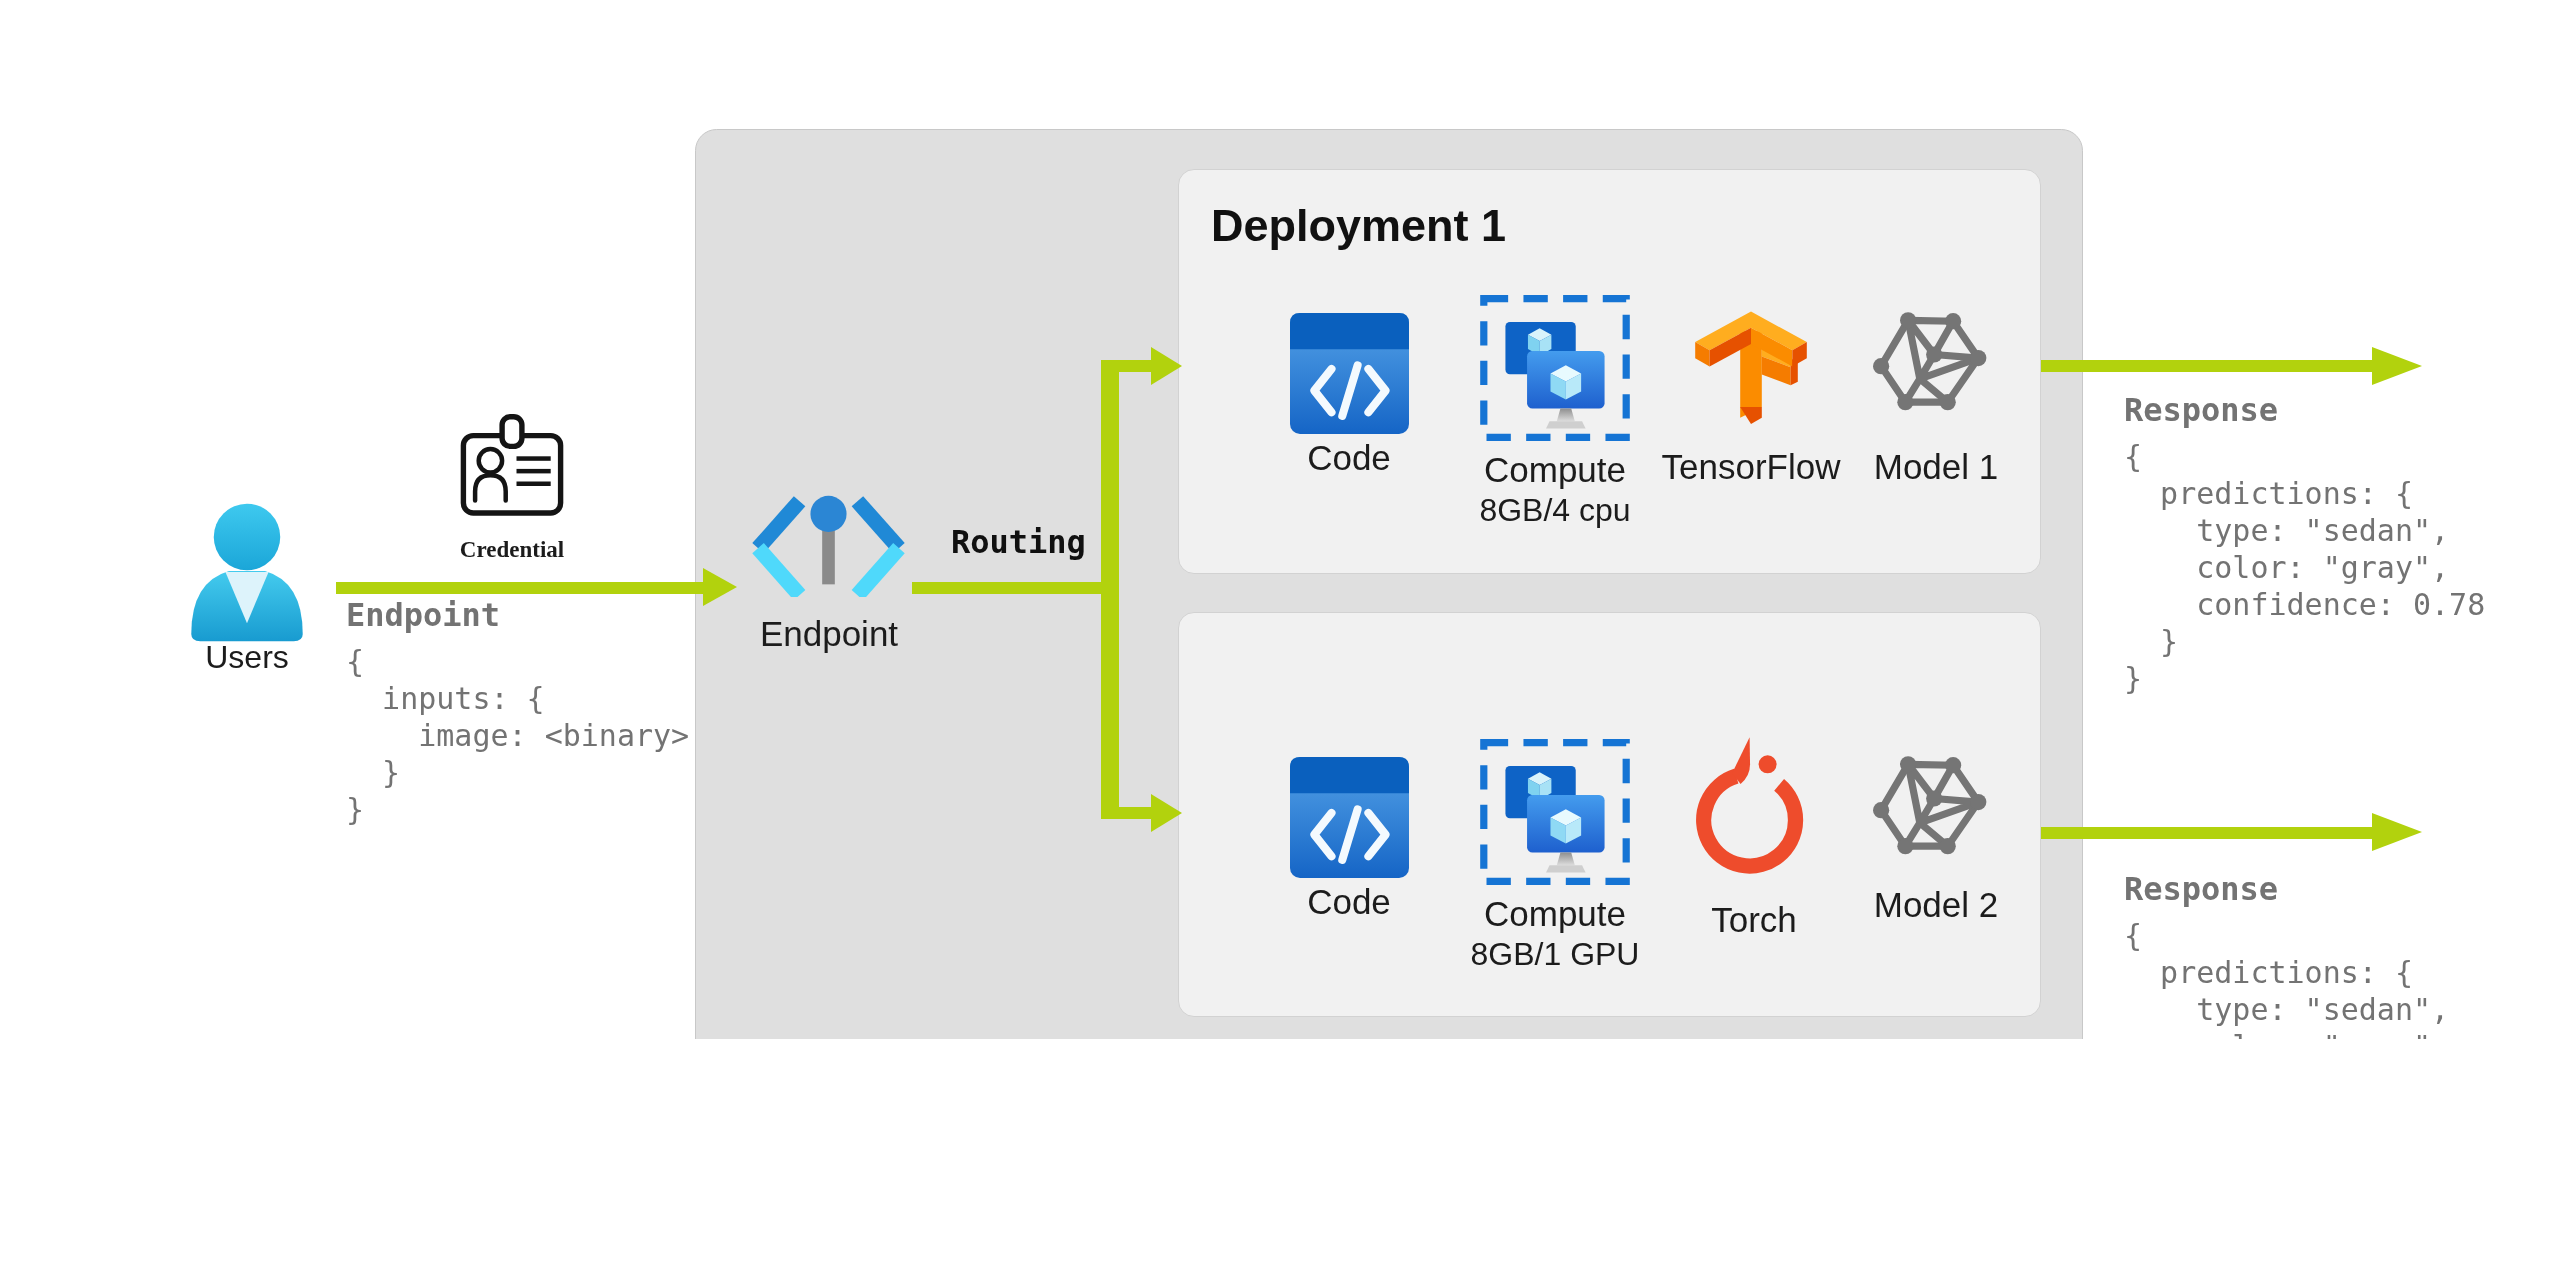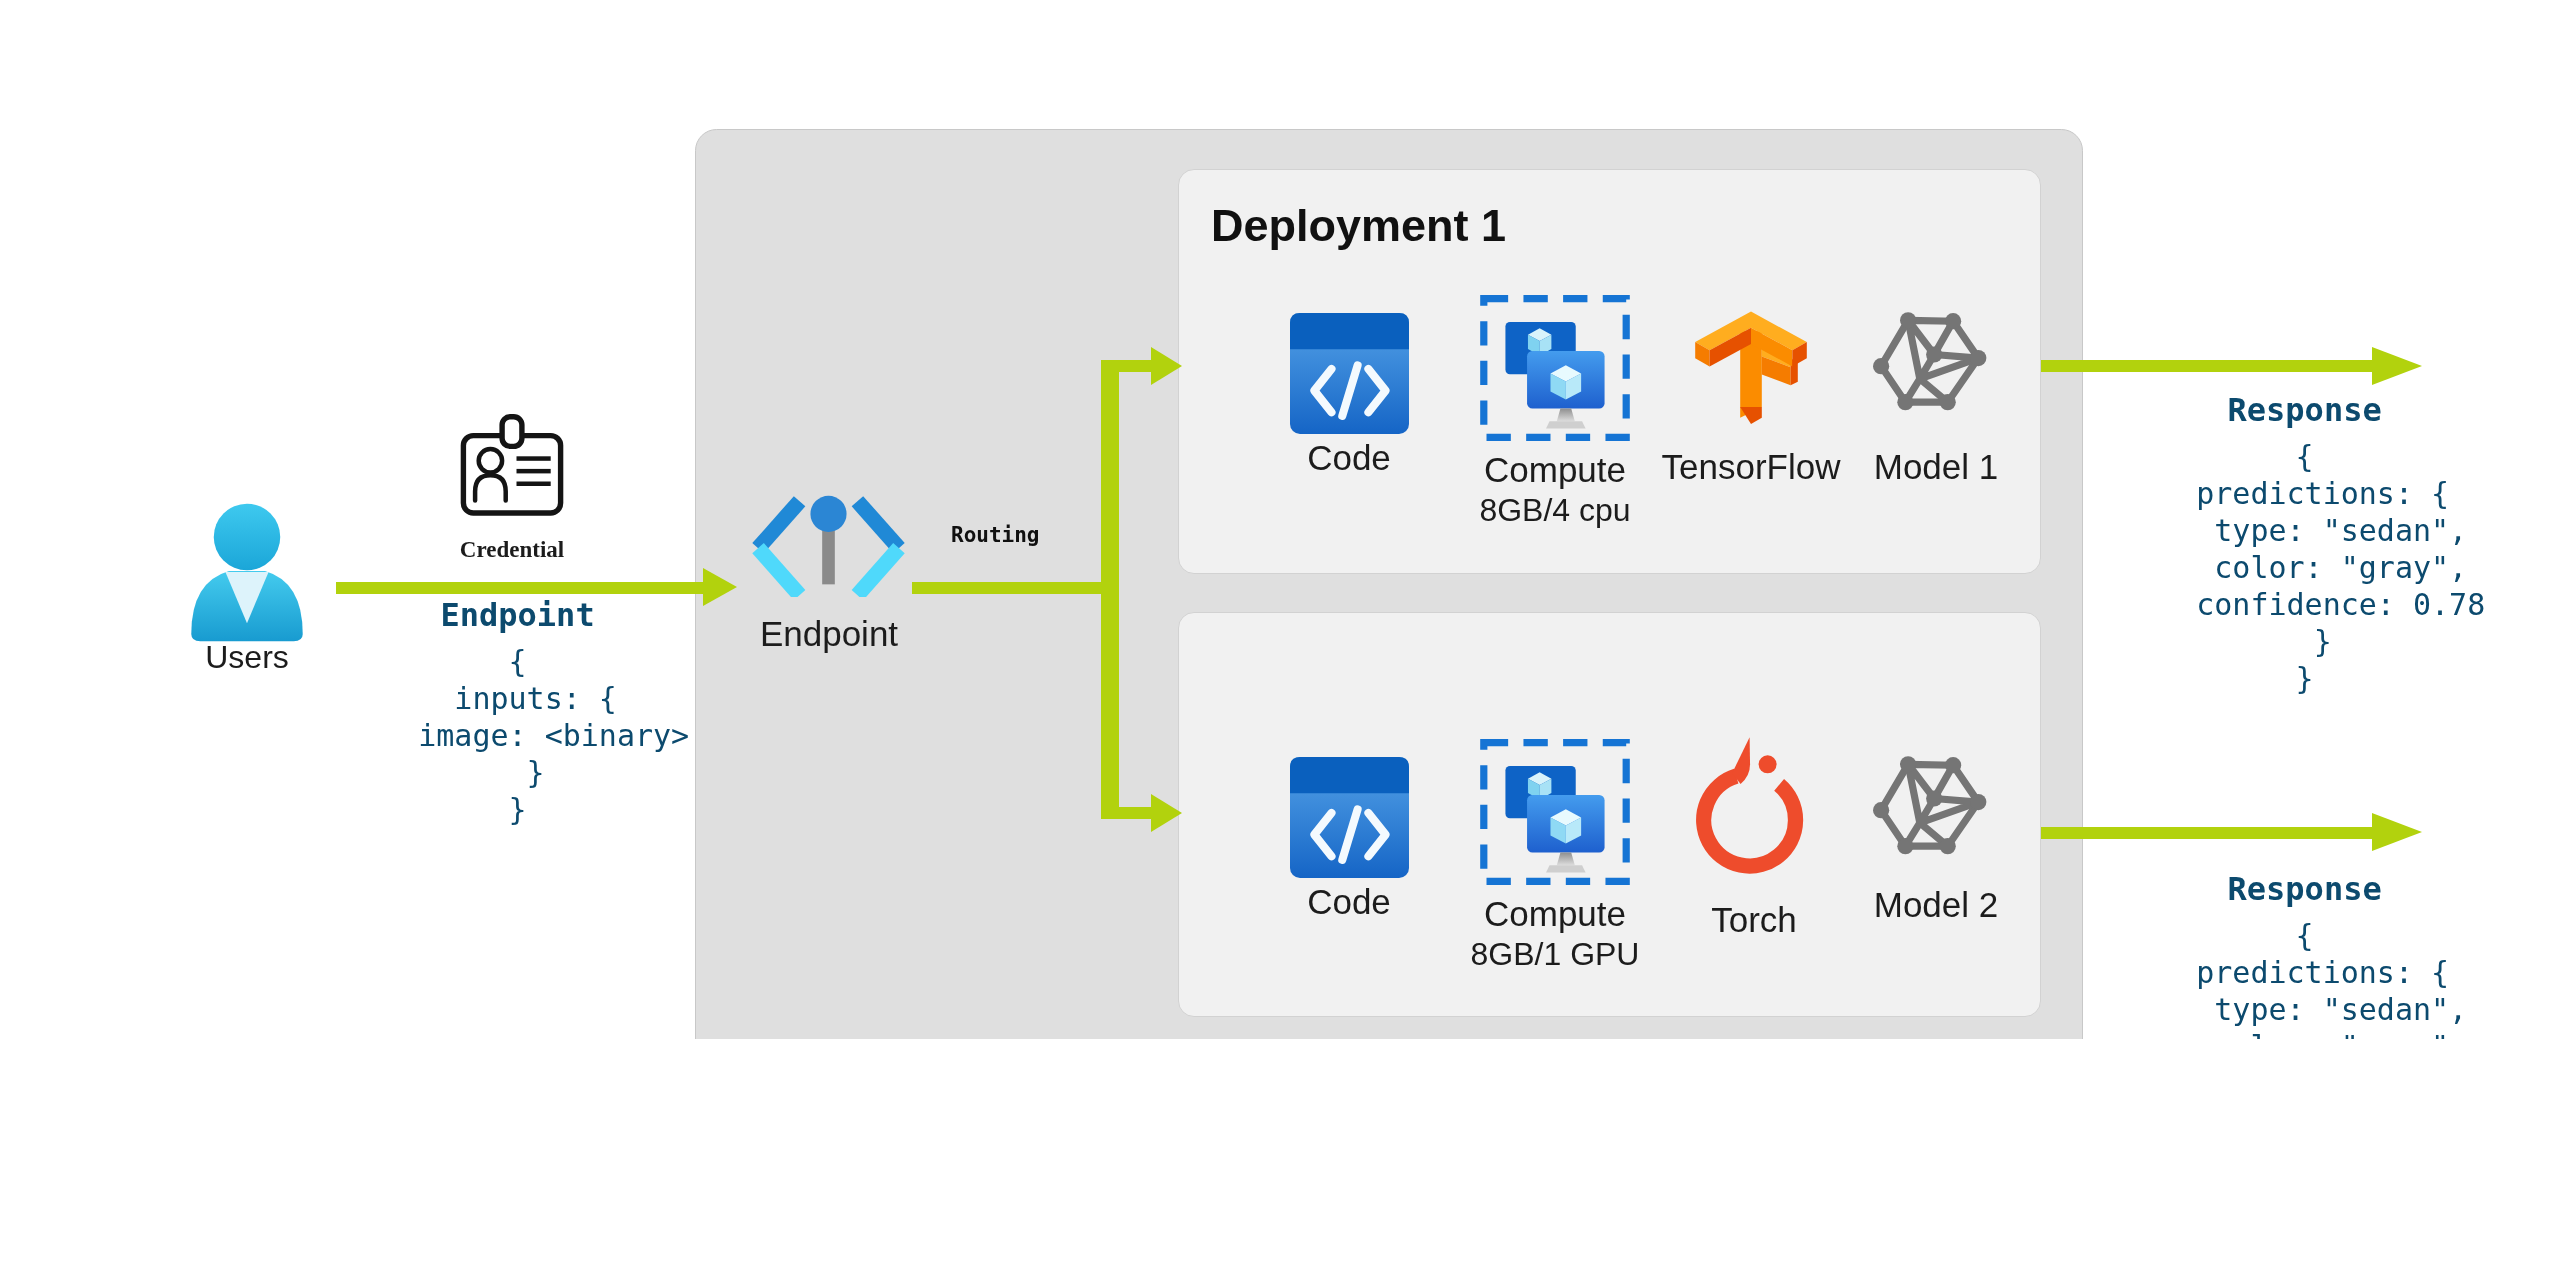--- a/index.html
+++ b/index.html
@@ -37,29 +37,28 @@
   }
   .spec-label {
     position:absolute; width:216px; text-align:center; font-size:32px;
     color:#1c1c1c; white-space:nowrap;
   }
   .bold-label { font-weight:700; font-size:23px;font-family:Liberation Serif, serif; }
 
   
   .code-block {
     position:absolute; font-family:"DejaVu Sans Mono","Liberation Mono",monospace;
-    color:#0c4a6e;
-    text-align:center;
+    color:#737373;
   }
   .code-title { font-size:32px; font-weight:700; margin:0 0 9px 0; }
   .code-body { margin:0; font-size:30px; line-height:37px; white-space:pre;
     font-family:"DejaVu Sans Mono","Liberation Mono",monospace; }
   .mono-label {
     position:absolute; font-family:"DejaVu Sans Mono","Liberation Mono",monospace;
-    font-size:21px; font-weight:700; color:#101010; white-space:nowrap;
+    font-size:32px; font-weight:700; color:#101010; white-space:nowrap;
   }
 
   
   .shaft { position:absolute; background:#b2d20d; }
   .head {
     position:absolute; width:0; height:0;
     border-top:19px solid transparent; border-bottom:19px solid transparent;
   }
   .head.small { border-left:34px solid #b2d20d; }
   .head.box   { border-left:31px solid #b2d20d; }

